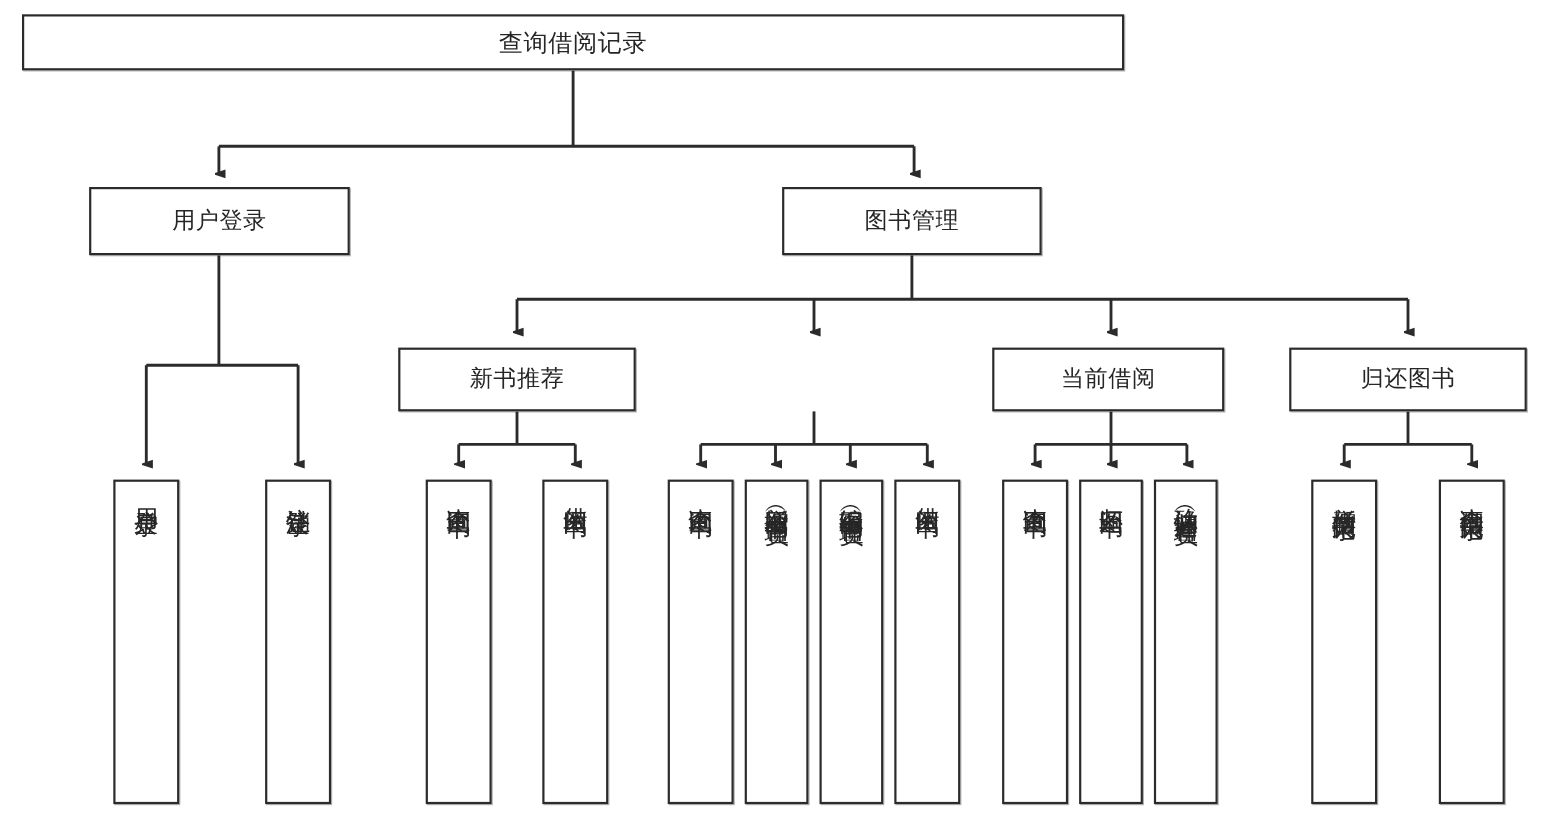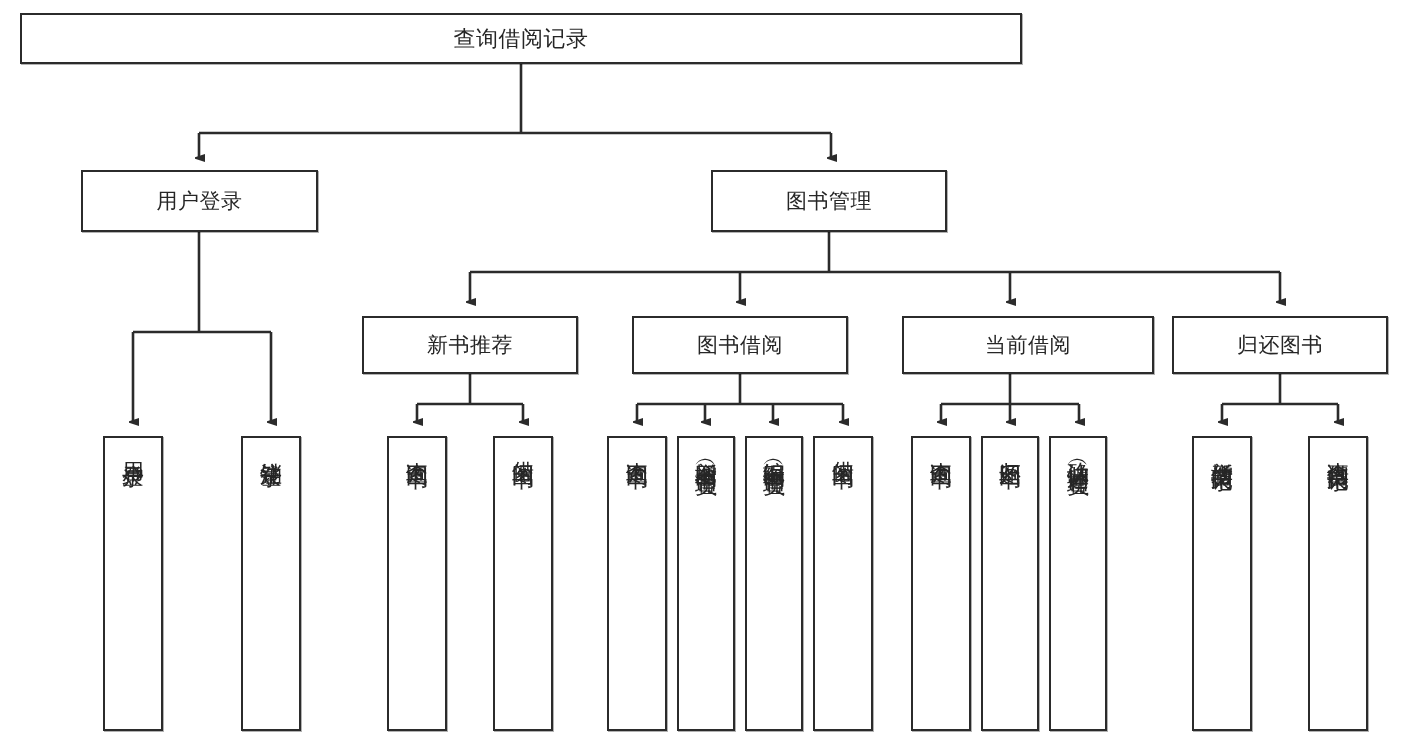--- a/index.html
+++ b/index.html
@@ -137,24 +137,21 @@
   <div class="node h" style="left:81px; top:170px; width:237px; height:62px;">
     <span class="label">用户登录</span>
   </div>
   <div class="node h" style="left:362px; top:316px; width:216px; height:58px;">
     <span class="label">新书推荐</span>
   </div>
 
   <div class="node h" style="left:711px; top:170px; width:236px; height:62px;">
     <span class="label">图书管理</span>
   </div>
-  <div class="node h" style="left:632px; top:316px; width:216px; height:58px;">
-    <span class="label">图书借阅</span>
-  </div>
-  <div class="node h" style="left:902px; top:316px; width:252px; height:58px;">
+  <div class="node h" style="left:902px; top:316px; width:211px; height:58px;">
     <span class="label">当前借阅</span>
   </div>
   <div class="node h" style="left:1172px; top:316px; width:216px; height:58px;">
     <span class="label">归还图书</span>
   </div>
 
   <div class="node v" style="left:103px; top:436px; width:60px; height:295px;">
     <span class="label">用户登录</span>
   </div>
   <div class="node v" style="left:241px; top:436px; width:60px; height:295px;">

